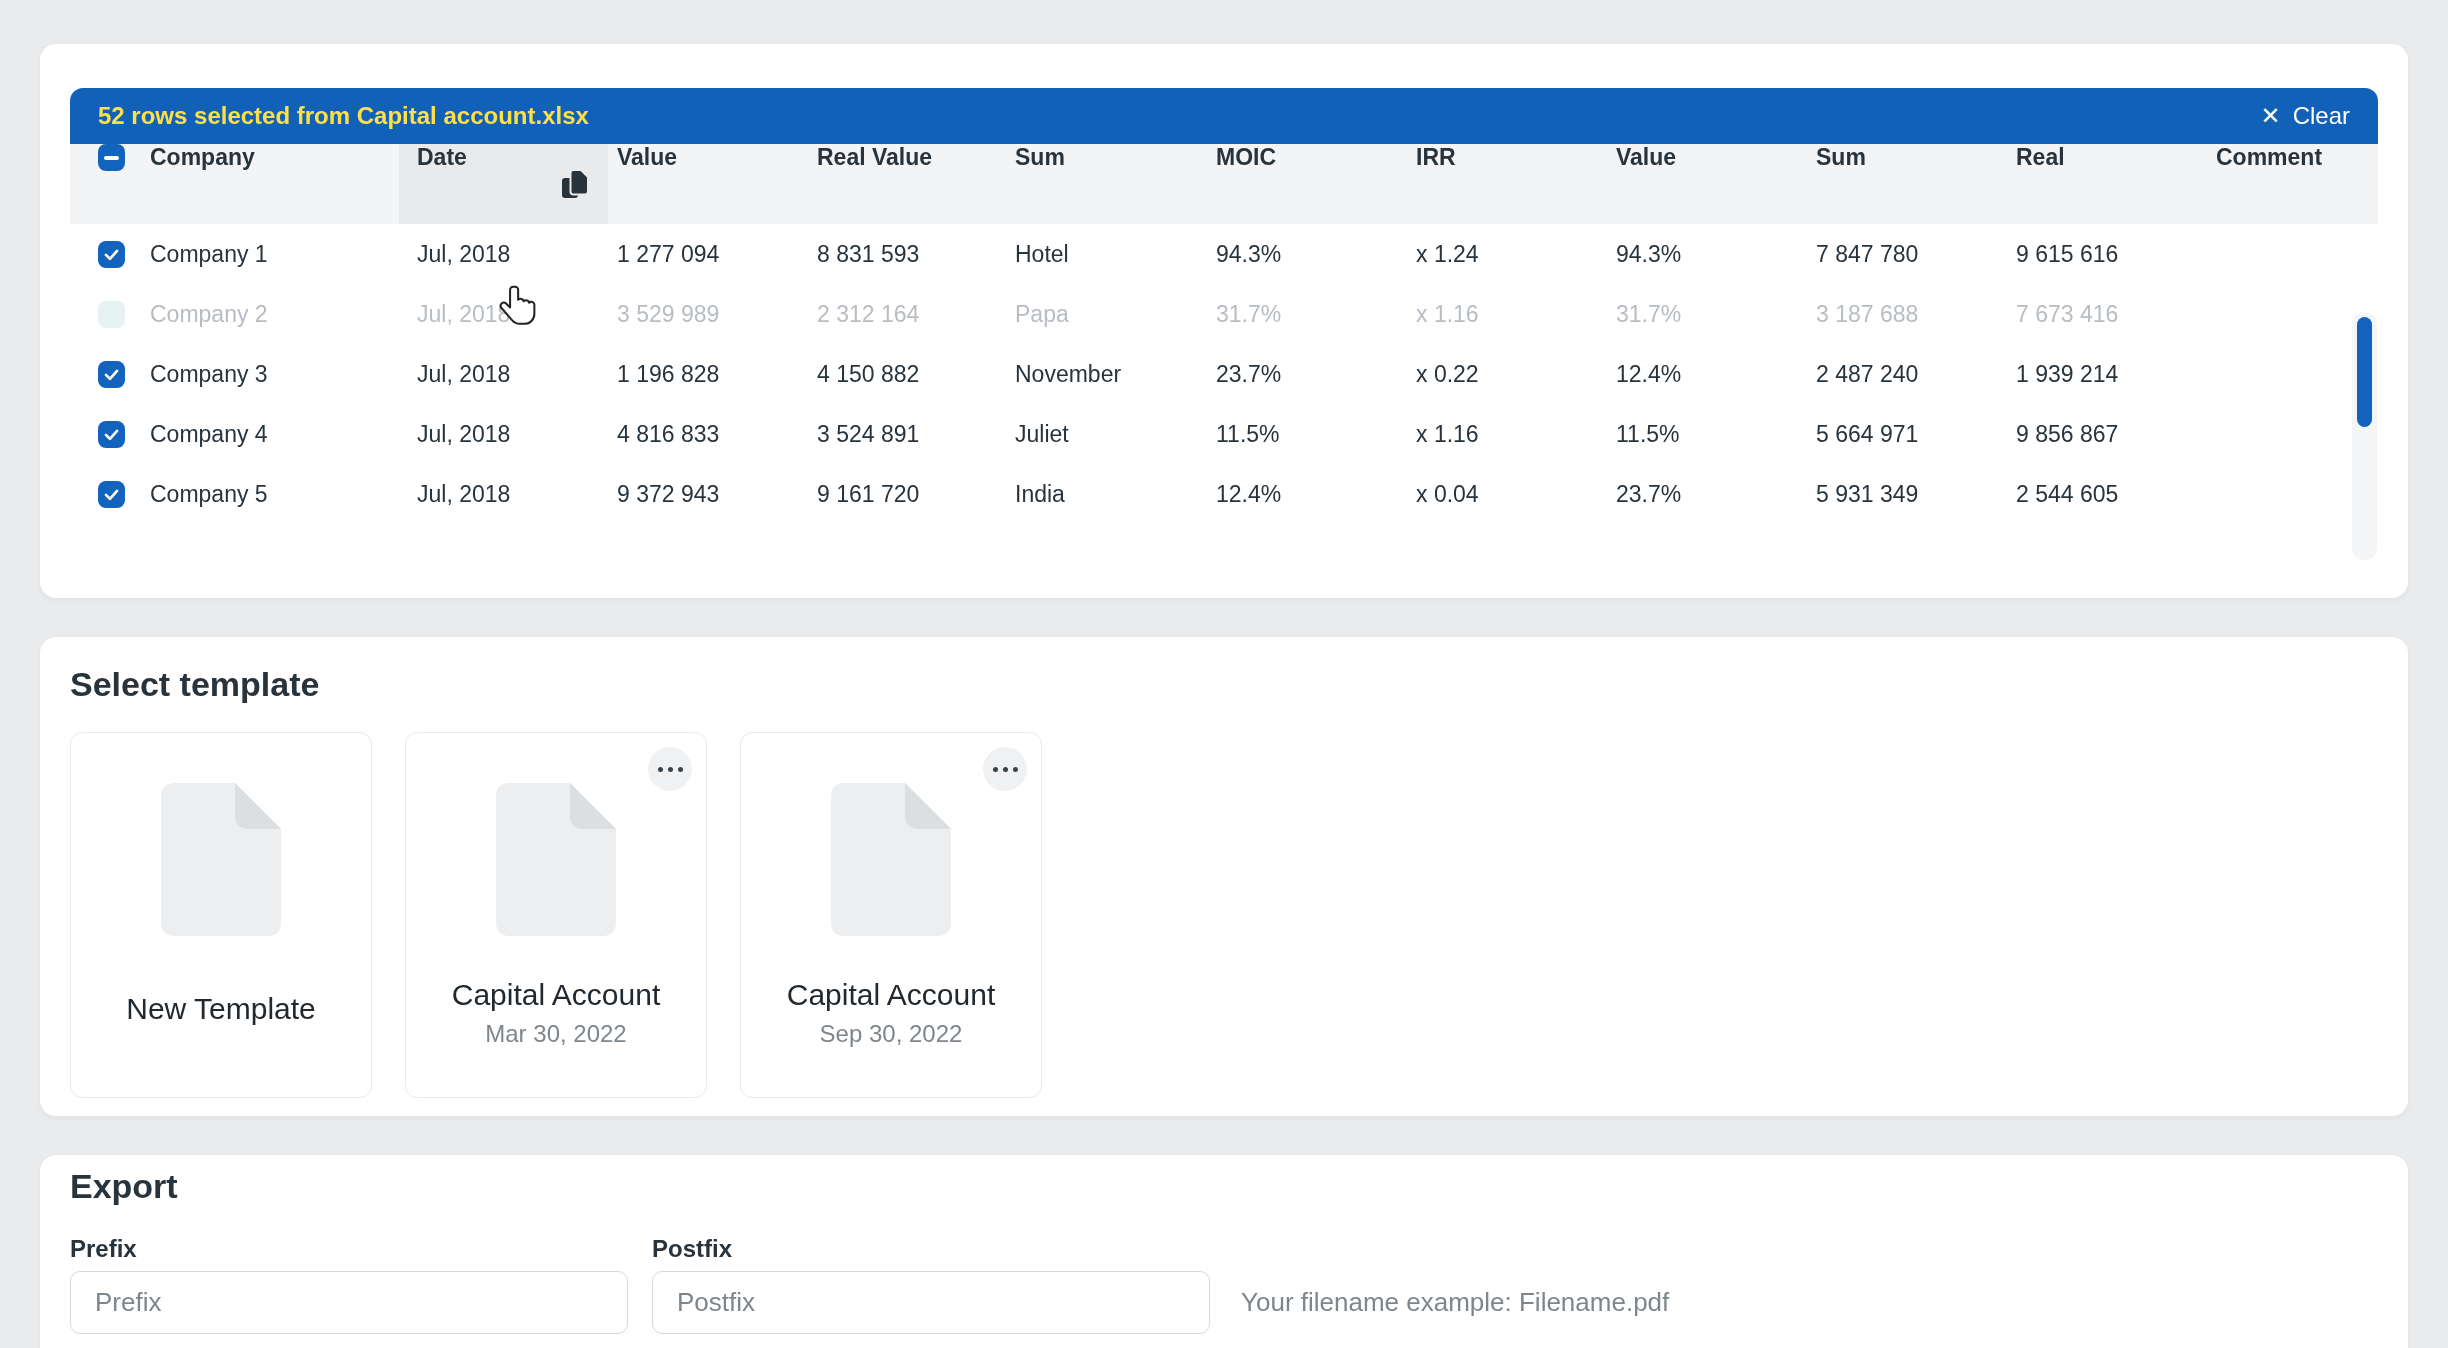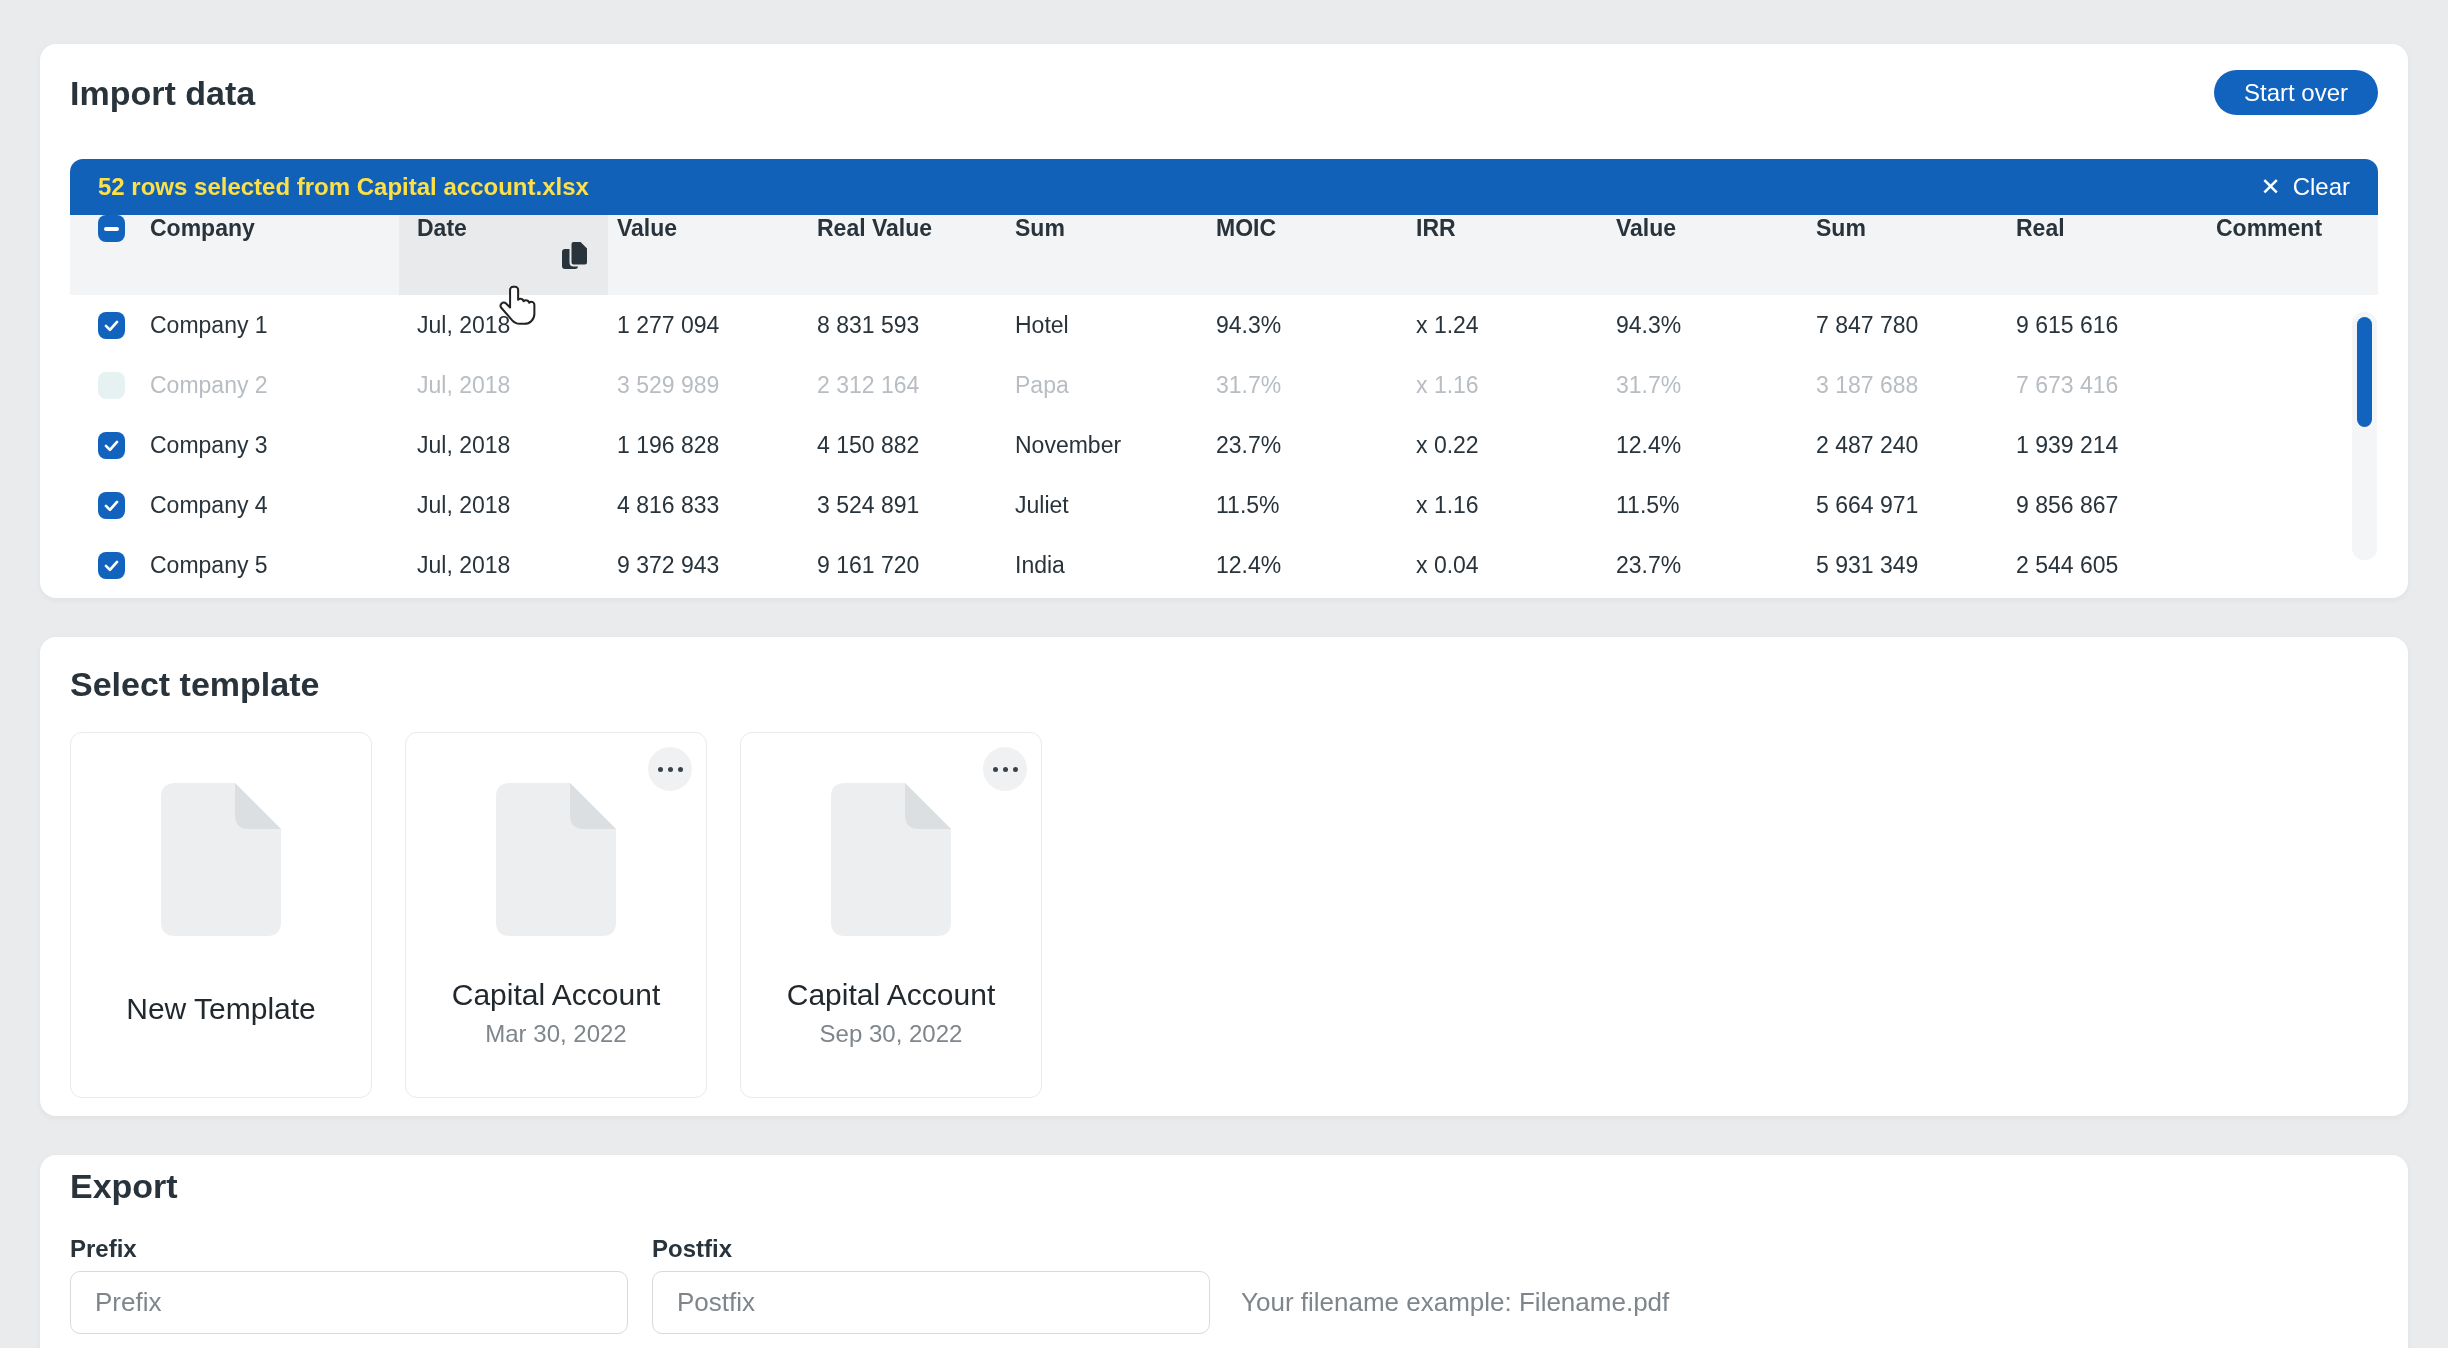--- a/index.html
+++ b/index.html
@@ -75,24 +75,20 @@
   .txt-input { width:558px; height:63px; border:1.5px solid #D7DADD; border-radius:10px;
     font-size:26px; font-family:inherit; color:#28333B; padding:0 24px; outline:none; }
   .txt-input::placeholder { color:#7E868C; }
   .txt-input + .txt-input { margin-left:24px; }
   .example-text { font-size:26px; color:#7E868C; margin-left:31px; }
 </style>
 </head>
 <body>
 
 <section class="card card-import">
-  <div class="card-head">
-    <div class="h1">Import data</div>
-    <button class="btn-primary">Start over</button>
-  </div>
 
   <div class="banner">
     <span class="banner-text">52 rows selected from Capital account.xlsx</span>
     <button class="clear-btn">
       <span class="clear-x">✕</span>
       <span>Clear</span>
     </button>
   </div>
 
   <div class="thead">

